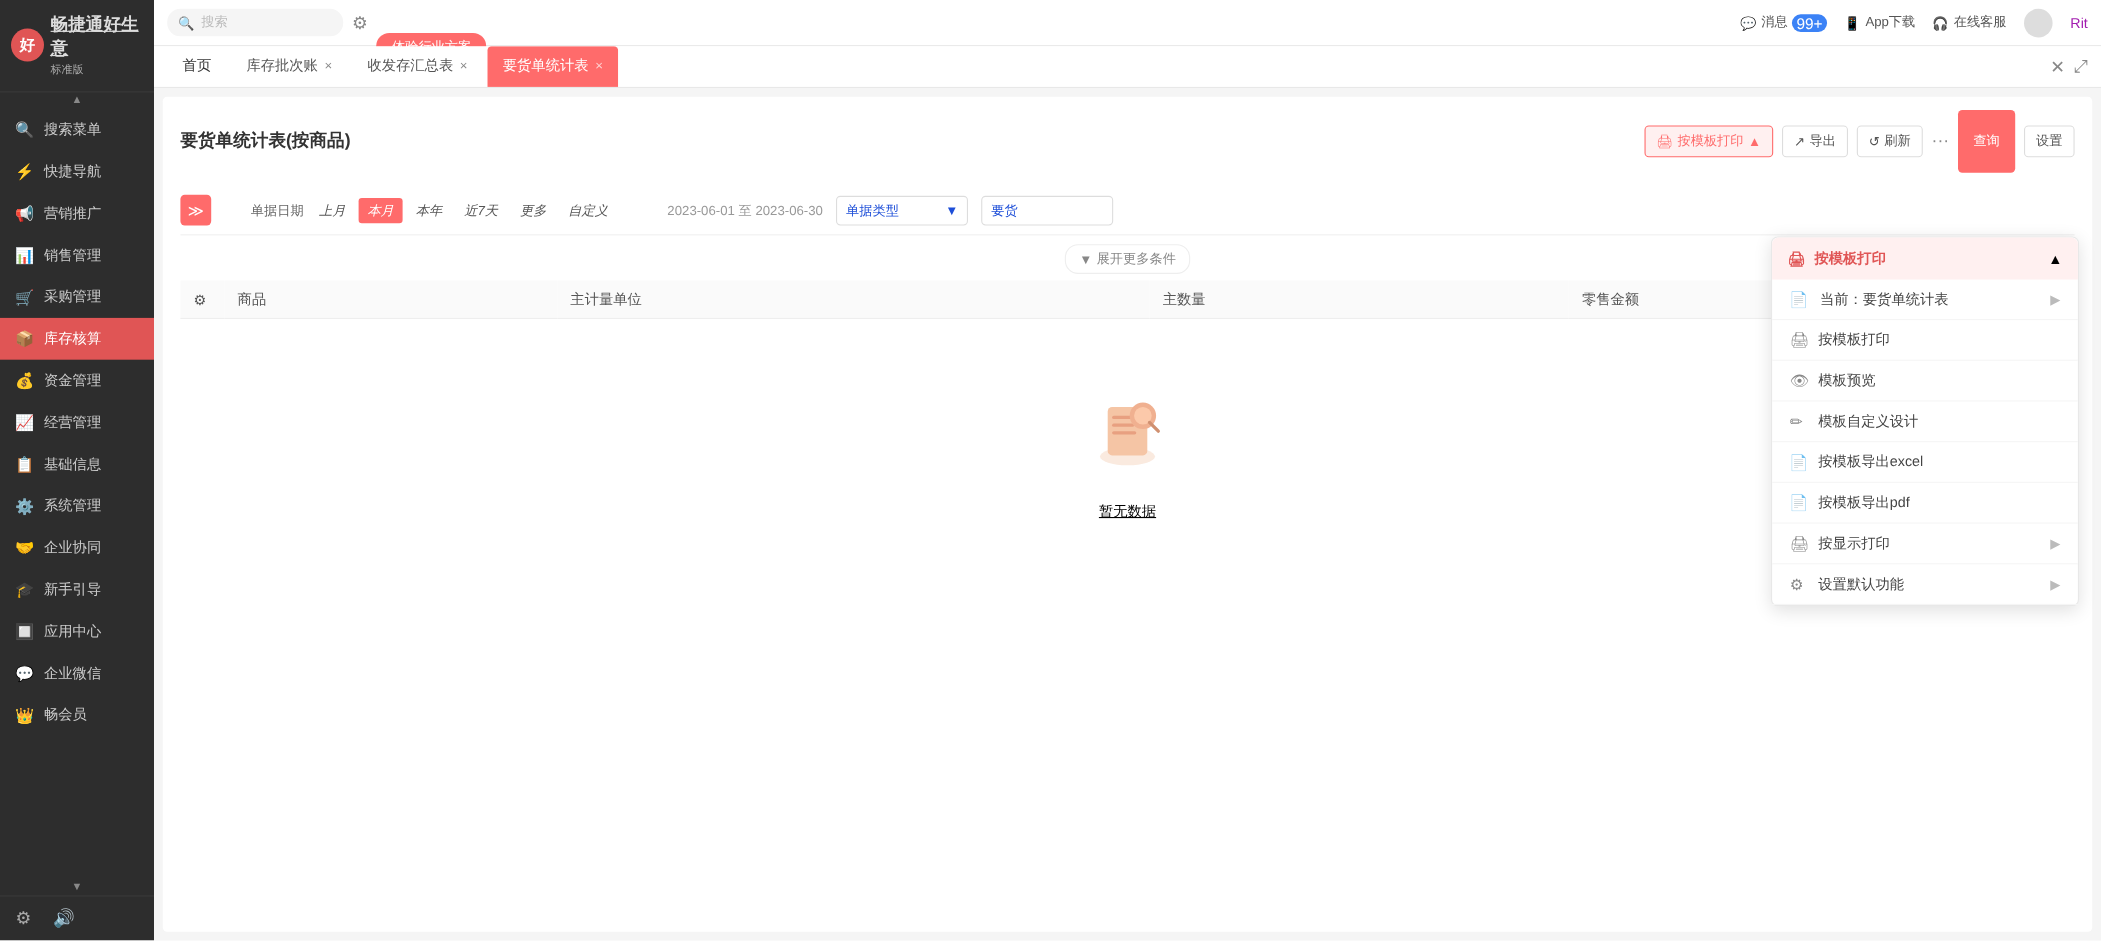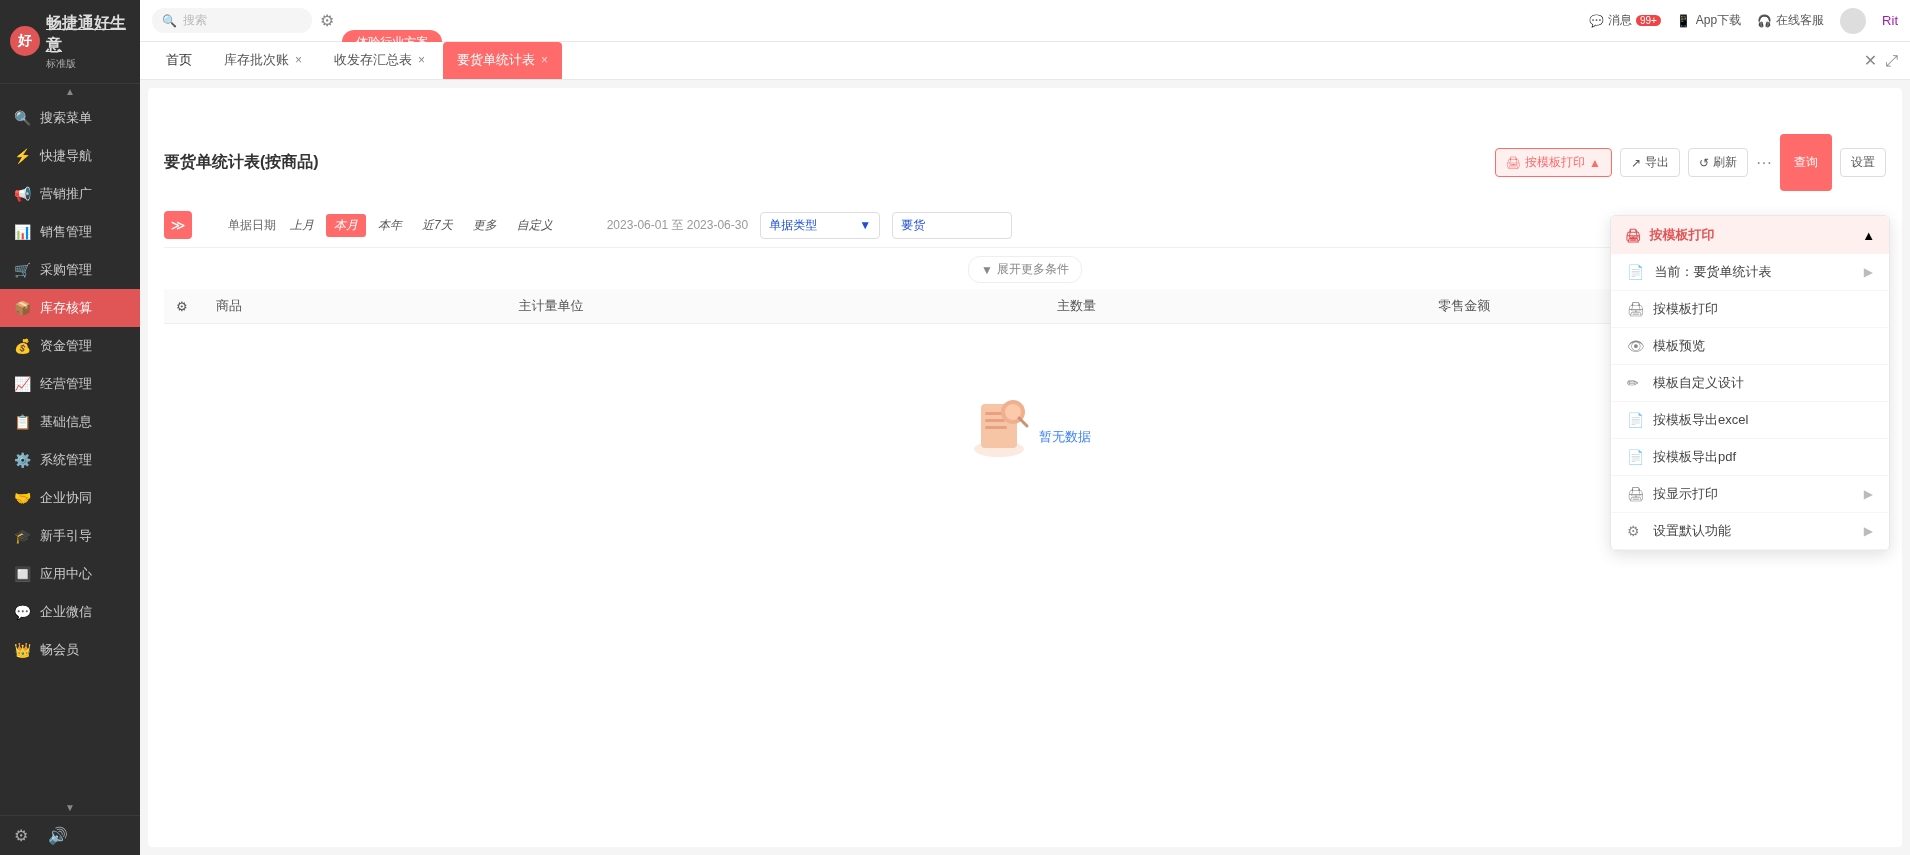--- a/index.html
+++ b/index.html
@@ -124,24 +124,24 @@
     }
     .header-icon-btn {
       display: flex;
       align-items: center;
       gap: 4px;
       color: #555;
       cursor: pointer;
       font-size: 12px;
     }
     .badge {
-      background: #ef4444;
+      background: #3b82f6;
       color: white;
       border-radius: 8px;
-      font-size: 10px;
+      font-size: 14px;
       padding: 0 4px;
       min-width: 16px;
       text-align: center;
     }
     .user-avatar {
       width: 26px;
       height: 26px;
       background: #ddd;
       border-radius: 50%;
     }
@@ -186,21 +186,20 @@
       margin: 8px;
       border-radius: 4px;
       padding: 12px 16px;
       min-height: calc(100% - 16px);
     }
     .page-title-row {
       display: flex;
       align-items: center;
       justify-content: space-between;
       margin-bottom: 12px;
-      margin-top: 34px;
     }
     .page-title {
       font-size: 16px;
       font-weight: bold;
       color: #333;
     }
     .page-toolbar {
       display: flex;
       align-items: center;
       gap: 8px;
@@ -326,25 +325,26 @@
       text-align: left;
       color: #555;
       border-bottom: 1px solid #eee;
       font-weight: normal;
       white-space: nowrap;
     }
 
     
     .empty-state {
       display: flex;
-      flex-direction: row;
+      flex-direction: column;
       align-items: center;
       justify-content: center;
       padding: 60px 0;
-      color: #3b82f6;
+      color: #000000;
+      text-decoration: underline;
     }
 
     
     .dropdown-popup {
       position: absolute;
       top: 135px;
       right: 20px;
       width: 280px;
       background: white;
       border: 1px solid #e8e8e8;

